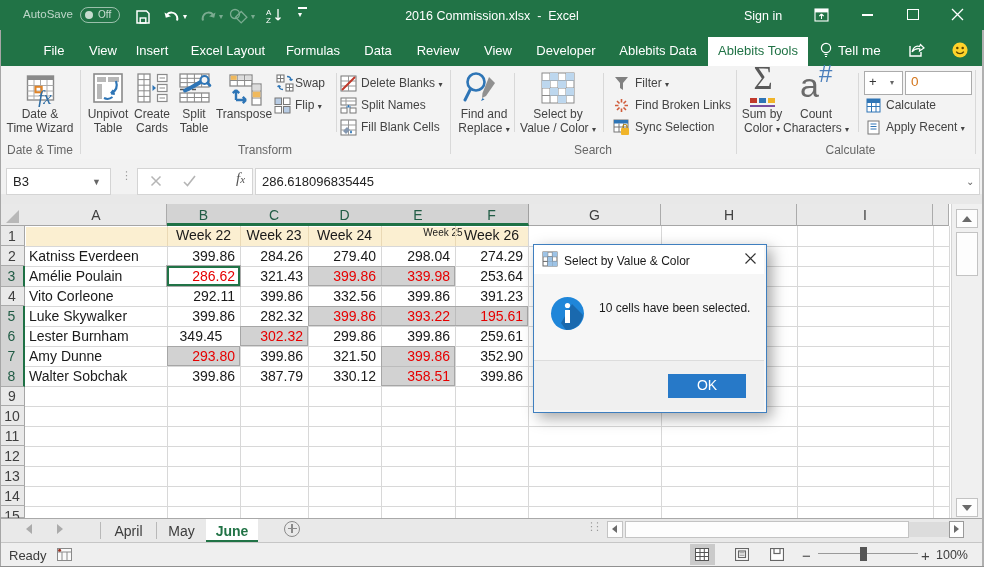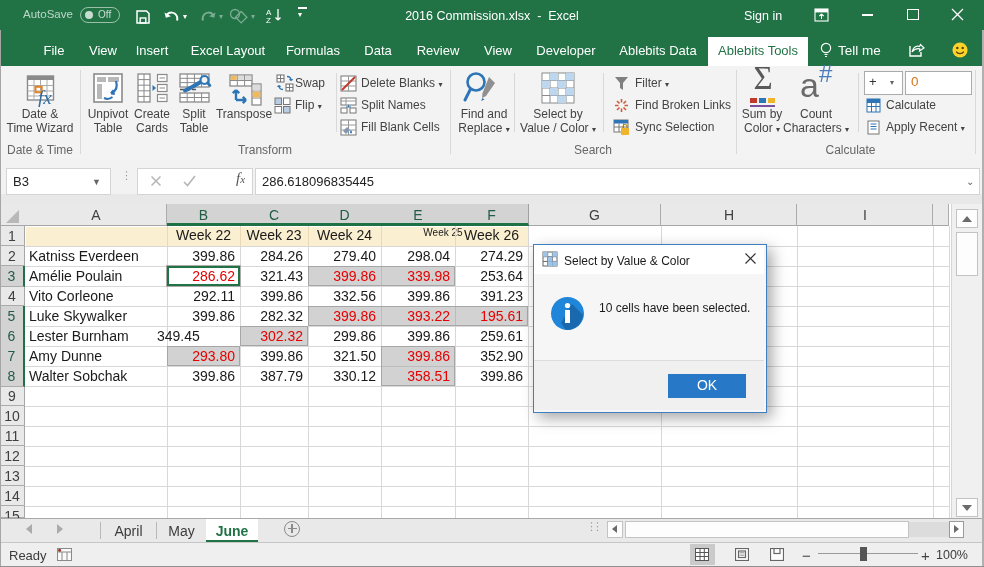--- a/index.html
+++ b/index.html
@@ -418,21 +418,21 @@
 <div class="abs" style="left:308px;top:288px;width:68px;text-align:right;font-size:14px;color:#1a1a1a;">332.56</div>
 <div class="abs" style="left:381px;top:288px;width:69px;text-align:right;font-size:14px;color:#1a1a1a;">399.86</div>
 <div class="abs" style="left:455px;top:288px;width:68px;text-align:right;font-size:14px;color:#1a1a1a;">391.23</div>
 <div class="abs" style="left:29px;top:308px;font-size:14px;color:#1a1a1a;">Luke Skywalker</div>
 <div class="abs" style="left:167px;top:308px;width:68px;text-align:right;font-size:14px;color:#1a1a1a;">399.86</div>
 <div class="abs" style="left:240px;top:308px;width:63px;text-align:right;font-size:14px;color:#1a1a1a;">282.32</div>
 <div class="abs" style="left:308px;top:308px;width:68px;text-align:right;font-size:14px;color:#e60000;">399.86</div>
 <div class="abs" style="left:381px;top:308px;width:69px;text-align:right;font-size:14px;color:#e60000;">393.22</div>
 <div class="abs" style="left:455px;top:308px;width:68px;text-align:right;font-size:14px;color:#e60000;">195.61</div>
 <div class="abs" style="left:29px;top:328px;font-size:14px;color:#1a1a1a;">Lester Burnham</div>
-<div class="abs" style="left:157px;top:328px;width:68px;text-align:left;font-size:14px;color:#1a1a1a;">349.45</div>
+<div class="abs" style="left:167px;top:328px;width:68px;text-align:center;font-size:14px;color:#1a1a1a;">349.45</div>
 <div class="abs" style="left:240px;top:328px;width:63px;text-align:right;font-size:14px;color:#e60000;">302.32</div>
 <div class="abs" style="left:308px;top:328px;width:68px;text-align:right;font-size:14px;color:#1a1a1a;">299.86</div>
 <div class="abs" style="left:381px;top:328px;width:69px;text-align:right;font-size:14px;color:#1a1a1a;">399.86</div>
 <div class="abs" style="left:455px;top:328px;width:68px;text-align:right;font-size:14px;color:#1a1a1a;">259.61</div>
 <div class="abs" style="left:29px;top:348px;font-size:14px;color:#1a1a1a;">Amy Dunne</div>
 <div class="abs" style="left:167px;top:348px;width:68px;text-align:right;font-size:14px;color:#e60000;">293.80</div>
 <div class="abs" style="left:240px;top:348px;width:63px;text-align:right;font-size:14px;color:#1a1a1a;">399.86</div>
 <div class="abs" style="left:308px;top:348px;width:68px;text-align:right;font-size:14px;color:#1a1a1a;">321.50</div>
 <div class="abs" style="left:381px;top:348px;width:69px;text-align:right;font-size:14px;color:#e60000;">399.86</div>
 <div class="abs" style="left:455px;top:348px;width:68px;text-align:right;font-size:14px;color:#1a1a1a;">352.90</div>

